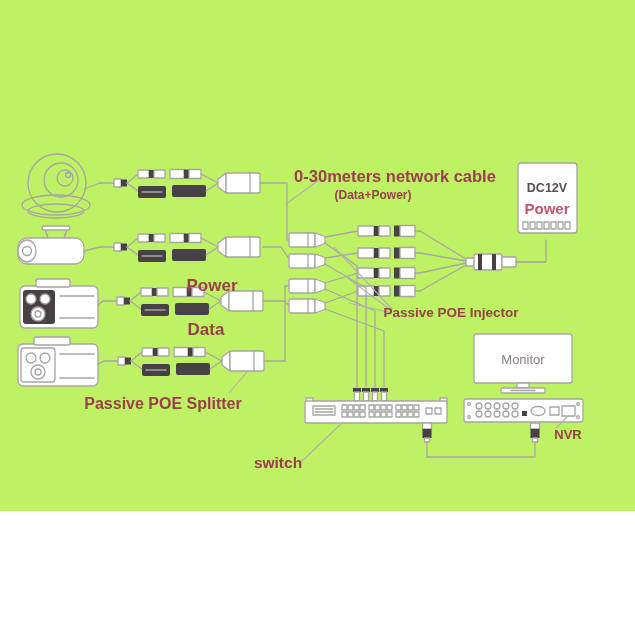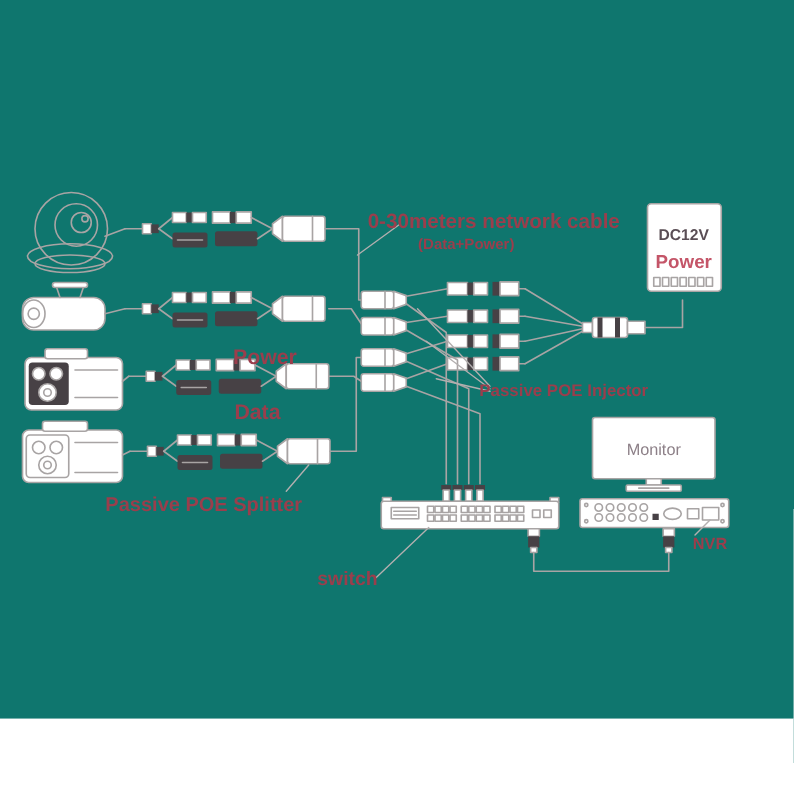--- a/index.html
+++ b/index.html
@@ -1,16 +1,16 @@
 <!DOCTYPE html>
 <html><head>
 <meta charset="utf-8">
 <style>
   html,body{margin:0;padding:0;background:#ffffff;}
-  .canvas{position:relative;width:635px;height:575px;background:#0f766e;overflow:hidden;
+  .canvas{position:relative;width:635px;height:511px;background:#bef264;overflow:hidden;
           font-family:"Liberation Sans",sans-serif;}
   svg{display:block;}
   .ln{stroke:#a8a4a4;fill:none;stroke-width:1.3;stroke-linecap:round;stroke-linejoin:round;}
   .lnf{stroke:#a8a4a4;fill:#ffffff;stroke-width:1.3;stroke-linejoin:round;}
   .thin{stroke:#b3afaf;fill:none;stroke-width:1.1;stroke-linecap:round;}
   .dk{fill:#474145;stroke:none;}
   text{font-family:"Liberation Sans",sans-serif;}
   .red{fill:#9a3e4c;font-weight:bold;}
   .gray-t{fill:#8d8088;}
 </style>

